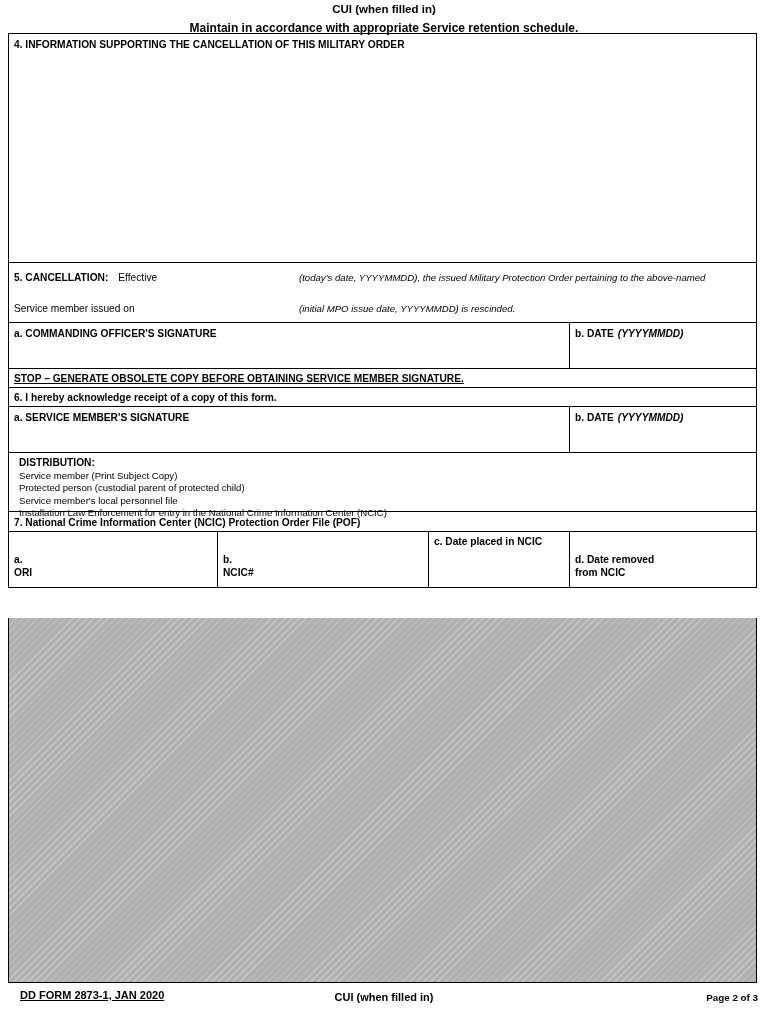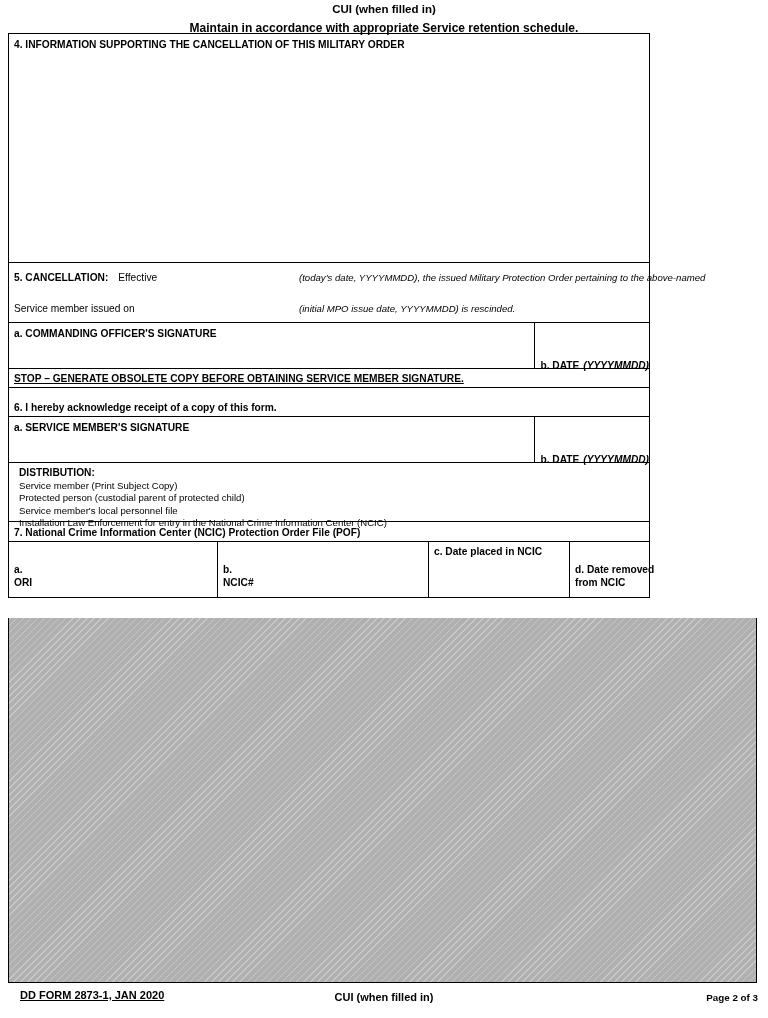--- a/index.html
+++ b/index.html
@@ -41,21 +41,21 @@
     font-weight: bold;
     line-height: 14px;
     margin-top: 5px;
   }
 
   
   .form-box {
     position: absolute;
     left: 8px;
     top: 33px;
-    width: 642px;
+    width: 749px;
     box-sizing: border-box;
     border: 1.6px solid #000;
     border-bottom: none;
   }
 
   .row {
     box-sizing: border-box;
     position: relative;
   }
   .rule-bottom {
@@ -130,21 +130,20 @@
   .sig-left {
     width: 561px;
     box-sizing: border-box;
     border-right: 1.2px solid #000;
     position: relative;
   }
   .sig-right {
     flex: 1;
     box-sizing: border-box;
     position: relative;
-    margin-top: 32px;
   }
   .sig-label {
     font-size: 10.2px;
     font-weight: bold;
     padding: 4px 0 0 5px;
     line-height: 13px;
     white-space: nowrap;
   }
   .sig-label .hint {
     font-style: italic;
@@ -167,21 +166,20 @@
 
   
   .sec6-head {
     height: 19px;
   }
   .sec6-head .t {
     font-size: 10.2px;
     font-weight: bold;
     padding: 3px 0 0 5px;
     line-height: 13px;
-    margin-top: 10px;
   }
 
   
   .dist-row {
     height: 59px;
     padding: 4px 0 0 10px;
     box-sizing: border-box;
   }
   .dist-title {
     font-size: 10.2px;

